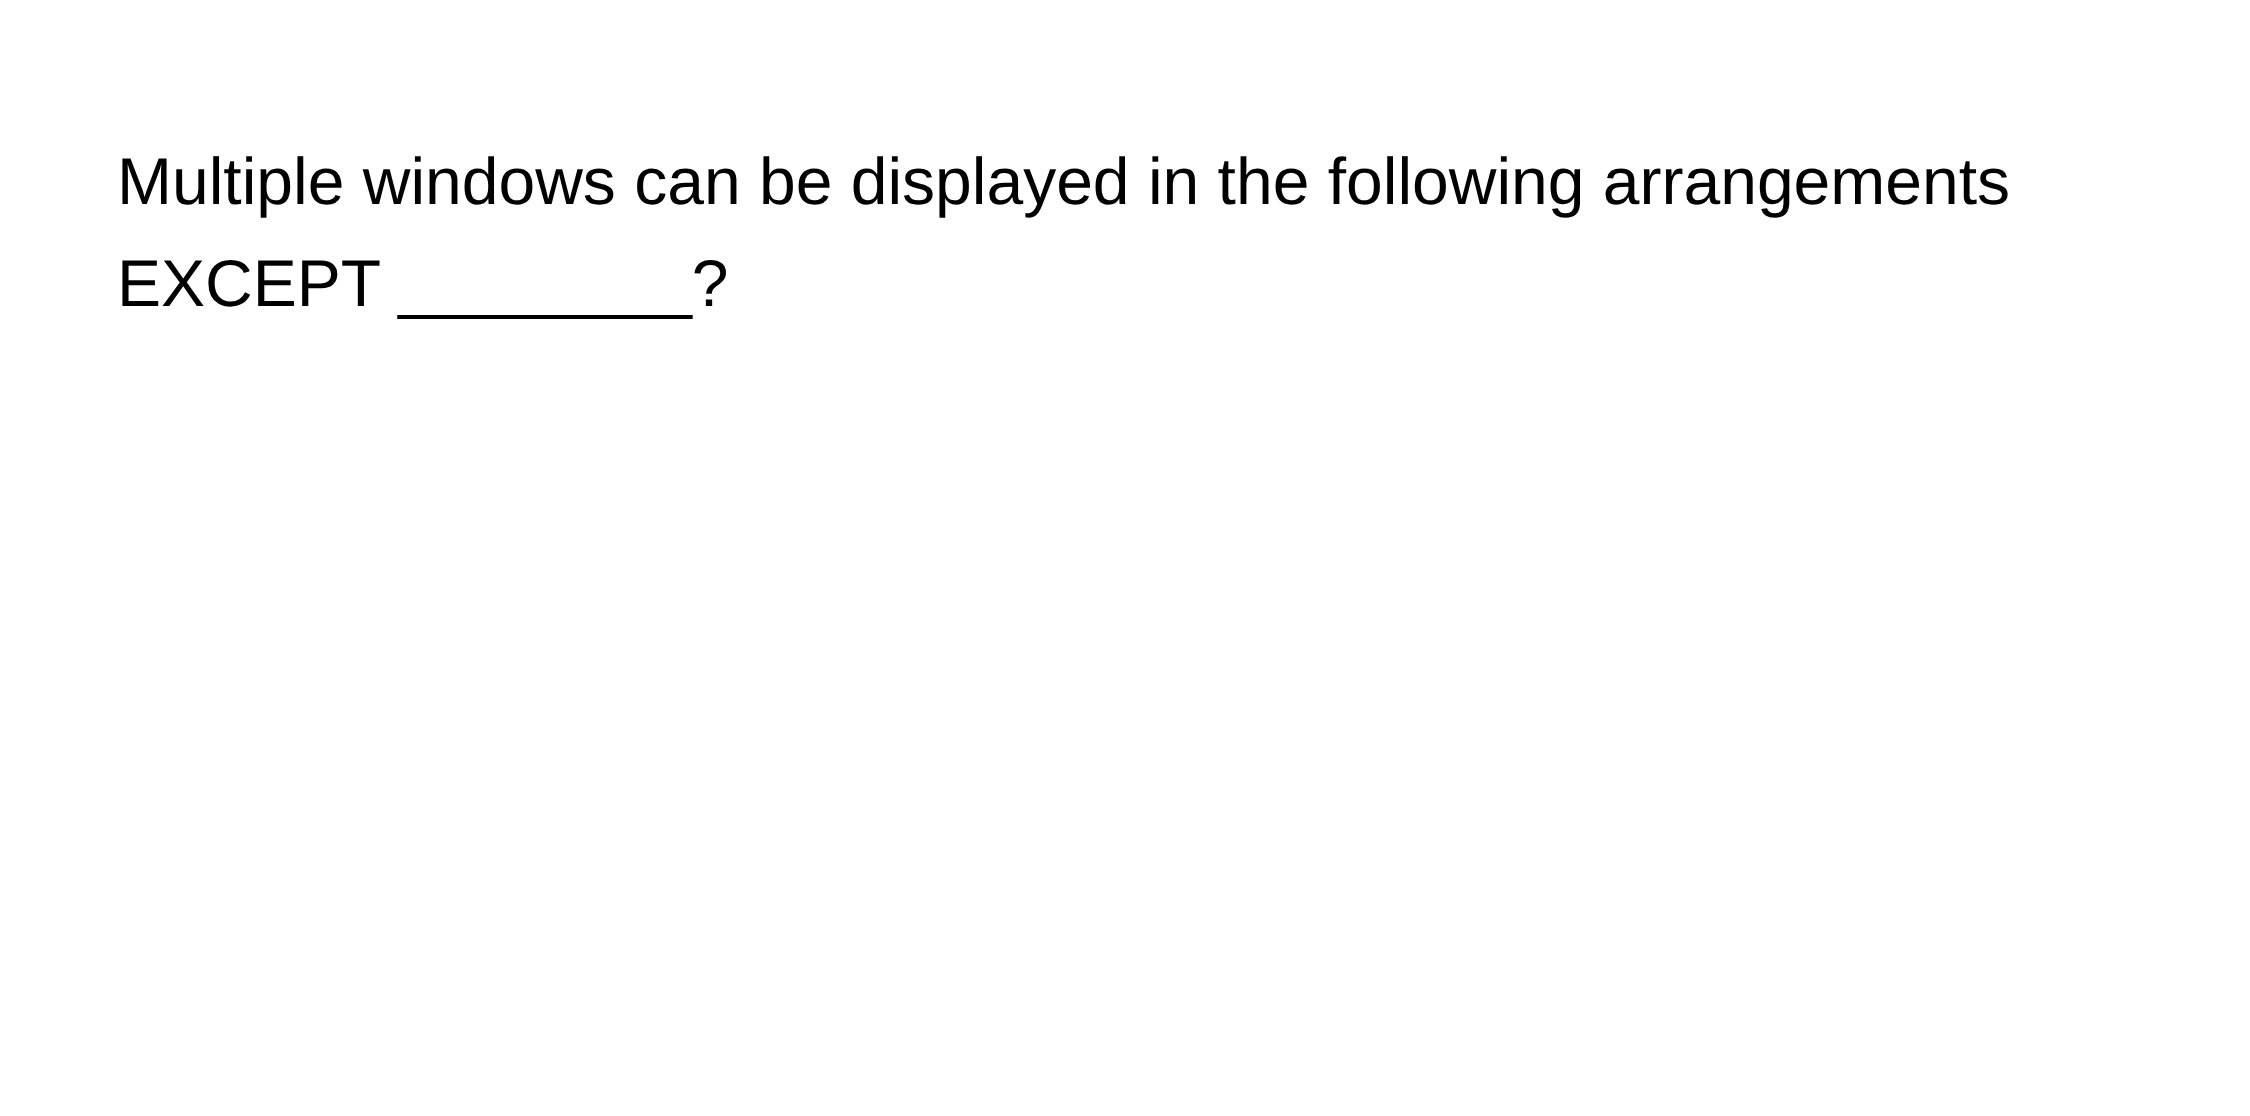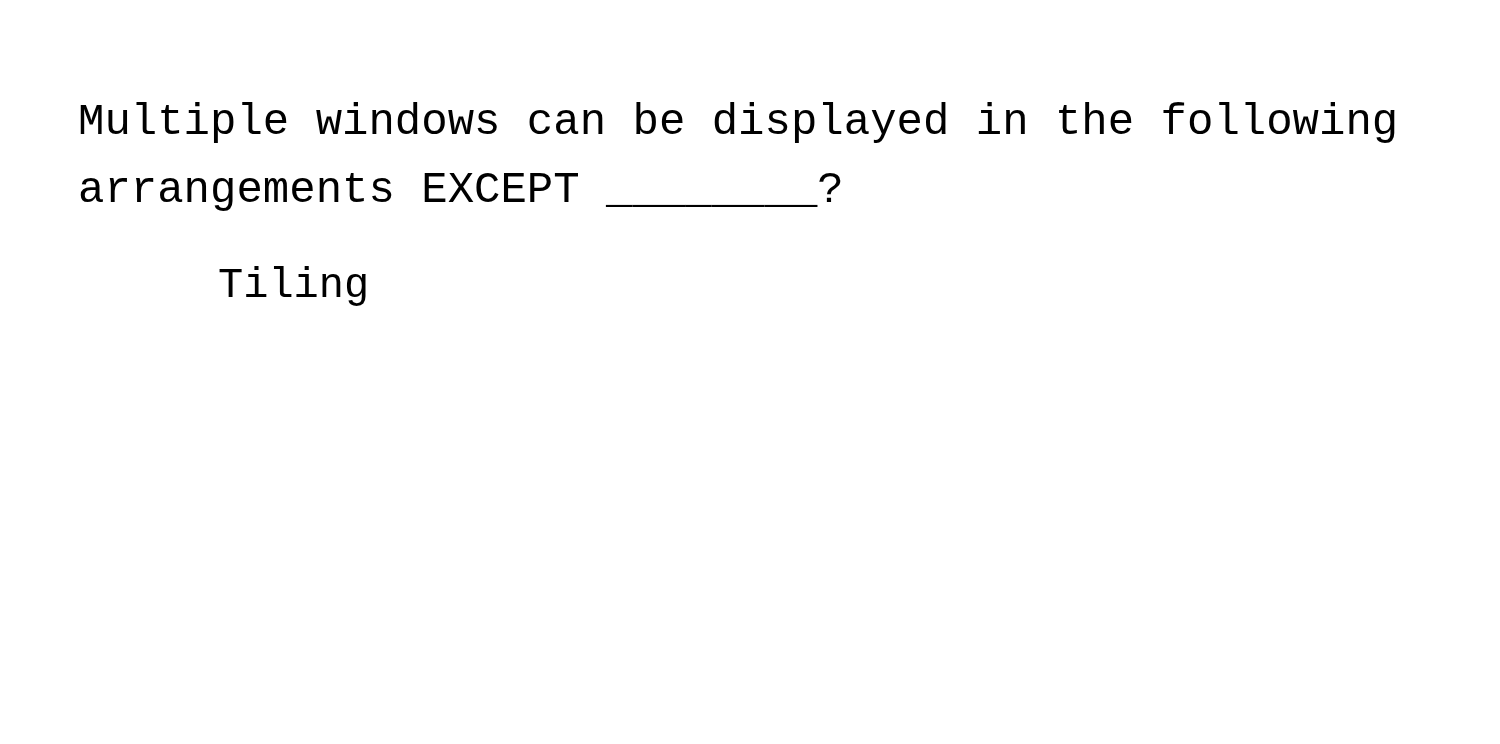--- a/index.html
+++ b/index.html
@@ -1,19 +1,18 @@
 <!DOCTYPE html>
 <html><head>
   <meta charset="utf-8">
   <style>
     * {
       margin: 0;
       padding: 0;
       box-sizing: border-box;
-      font-family: Liberation Mono, monospace;
     }
     body {
       font-family: -apple-system, BlinkMacSystemFont, "Segoe UI", Helvetica, Arial, sans-serif;
       background: #ffffff;
       width: 1500px;
       height: 744px;
       padding: 88px 78px;
       color: #000000;
     }
     .question {
@@ -29,14 +28,13 @@
       font-size: 42px;
       line-height: 1.65;
       font-weight: 400;
     }
   </style>
 </head>
 <body>
 
 <div class="question">Multiple windows can be displayed in the following arrangements EXCEPT ________?</div>
 <div class="options">
-  <div class="option">Tiling</div>
 </div>
 
 </body></html>

